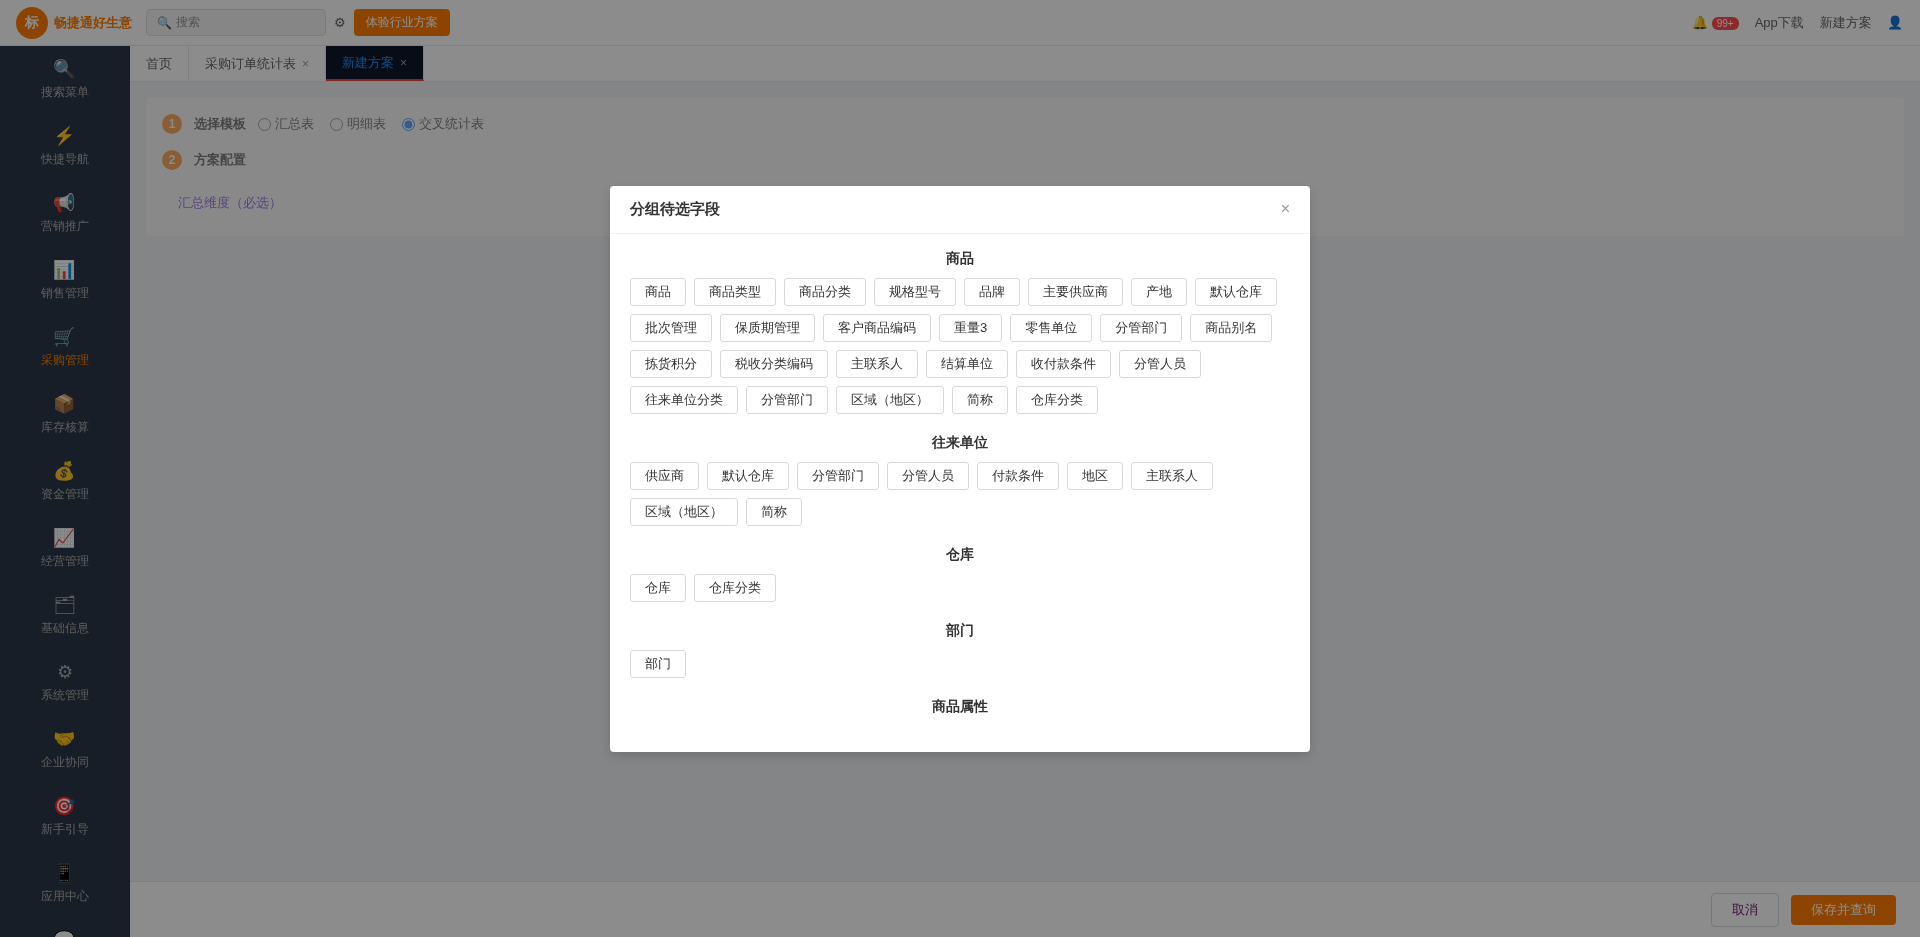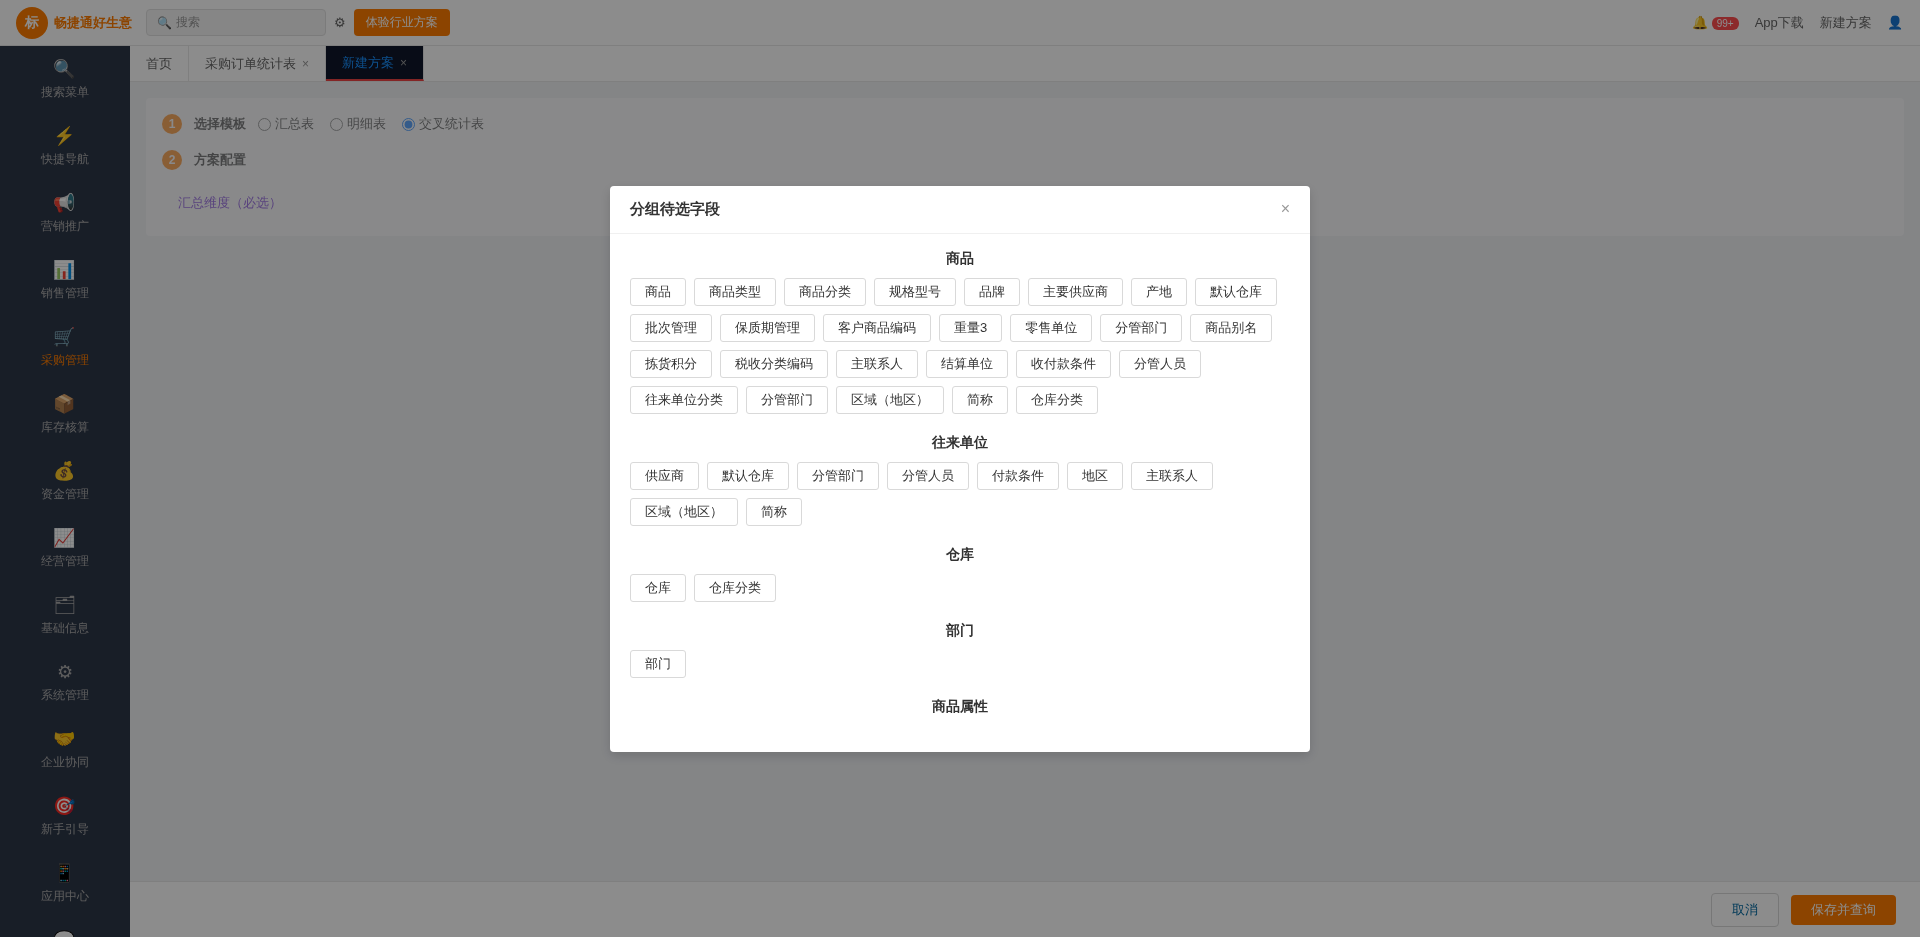--- a/index.html
+++ b/index.html
@@ -50,21 +50,21 @@
     
     .bg-content { background: #fff; border-radius: 4px; padding: 16px; opacity: 0.6; }
     .step-row { display: flex; align-items: center; gap: 12px; margin-bottom: 16px; }
     .step-badge { background: #ff7d00; color: #fff; border-radius: 50%; width: 20px; height: 20px; display: flex; align-items: center; justify-content: center; font-size: 12px; font-weight: bold; }
     .step-label { font-weight: bold; color: #333; }
     .radio-group { display: flex; gap: 16px; align-items: center; }
     .radio-item { display: flex; align-items: center; gap: 4px; color: #333; font-size: 13px; }
 
     
     .bottom-bar { position: fixed; bottom: 0; left: 130px; right: 0; height: 56px; background: #fff; border-top: 1px solid #e8e8e8; display: flex; align-items: center; justify-content: flex-end; padding: 0 24px; gap: 12px; z-index: 150; }
-    .btn-cancel { border: 1px solid #d9d9d9; background: #fff; color: #0369a1; border-radius: 4px; padding: 7px 20px; font-size: 13px; cursor: pointer; }
+    .btn-cancel { border: 1px solid #d9d9d9; background: #fff; color: #701a75; border-radius: 4px; padding: 7px 20px; font-size: 13px; cursor: pointer; }
     .btn-save { background: #ff7d00; color: #fff; border: none; border-radius: 4px; padding: 6px 20px; font-size: 13px; cursor: pointer; }
 
     
     .dialog-body::-webkit-scrollbar { width: 6px; }
     .dialog-body::-webkit-scrollbar-track { background: #f1f1f1; }
     .dialog-body::-webkit-scrollbar-thumb { background: #ccc; border-radius: 3px; }
   </style>
 </head>
 <body>
 

